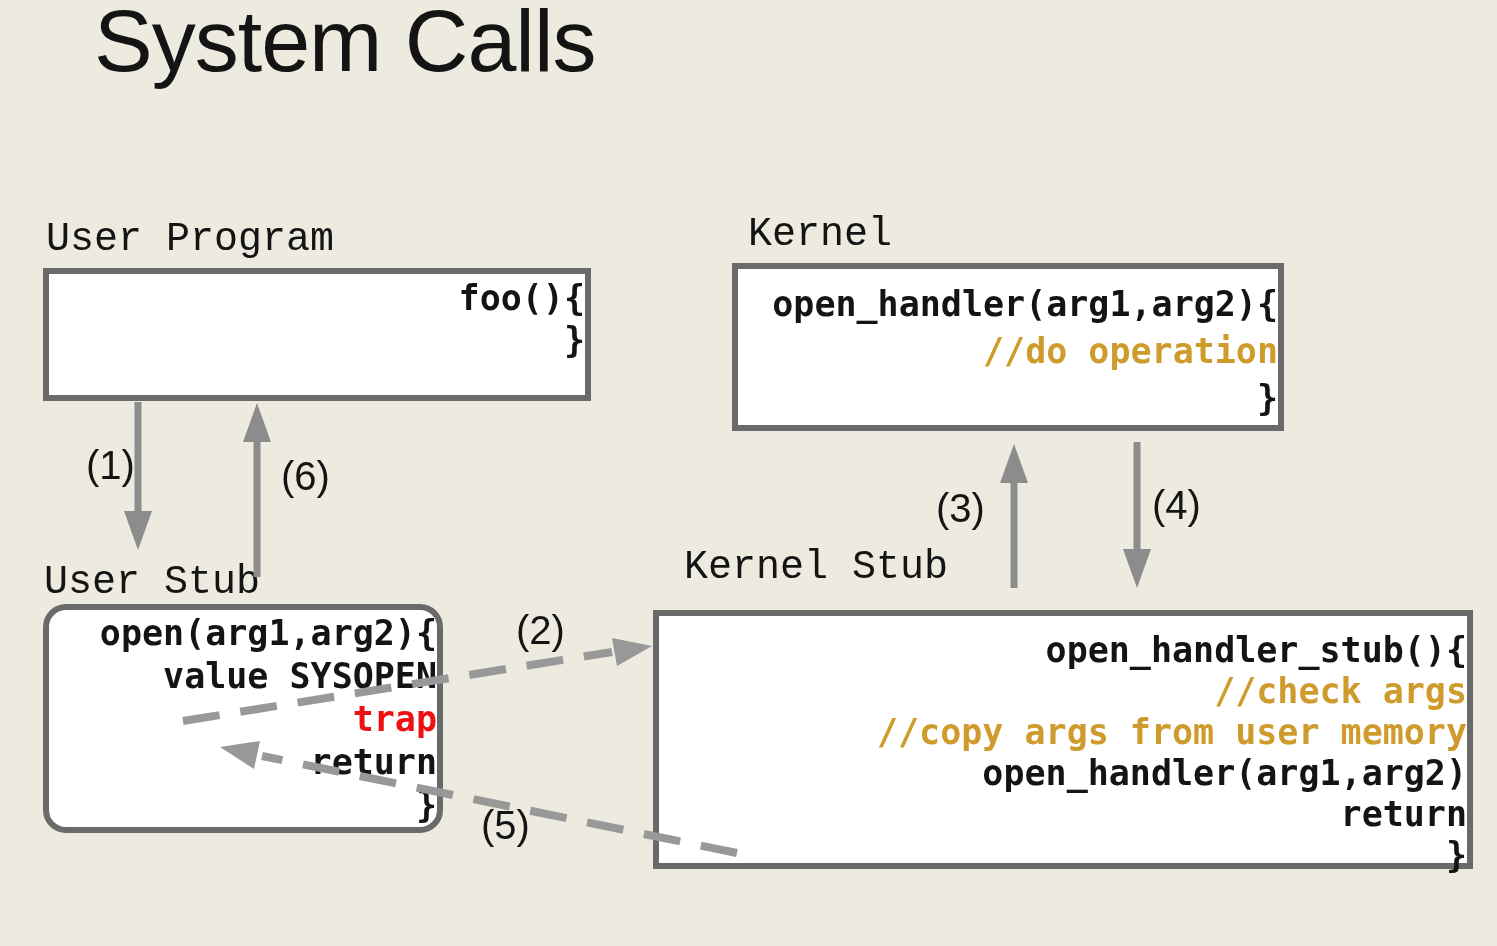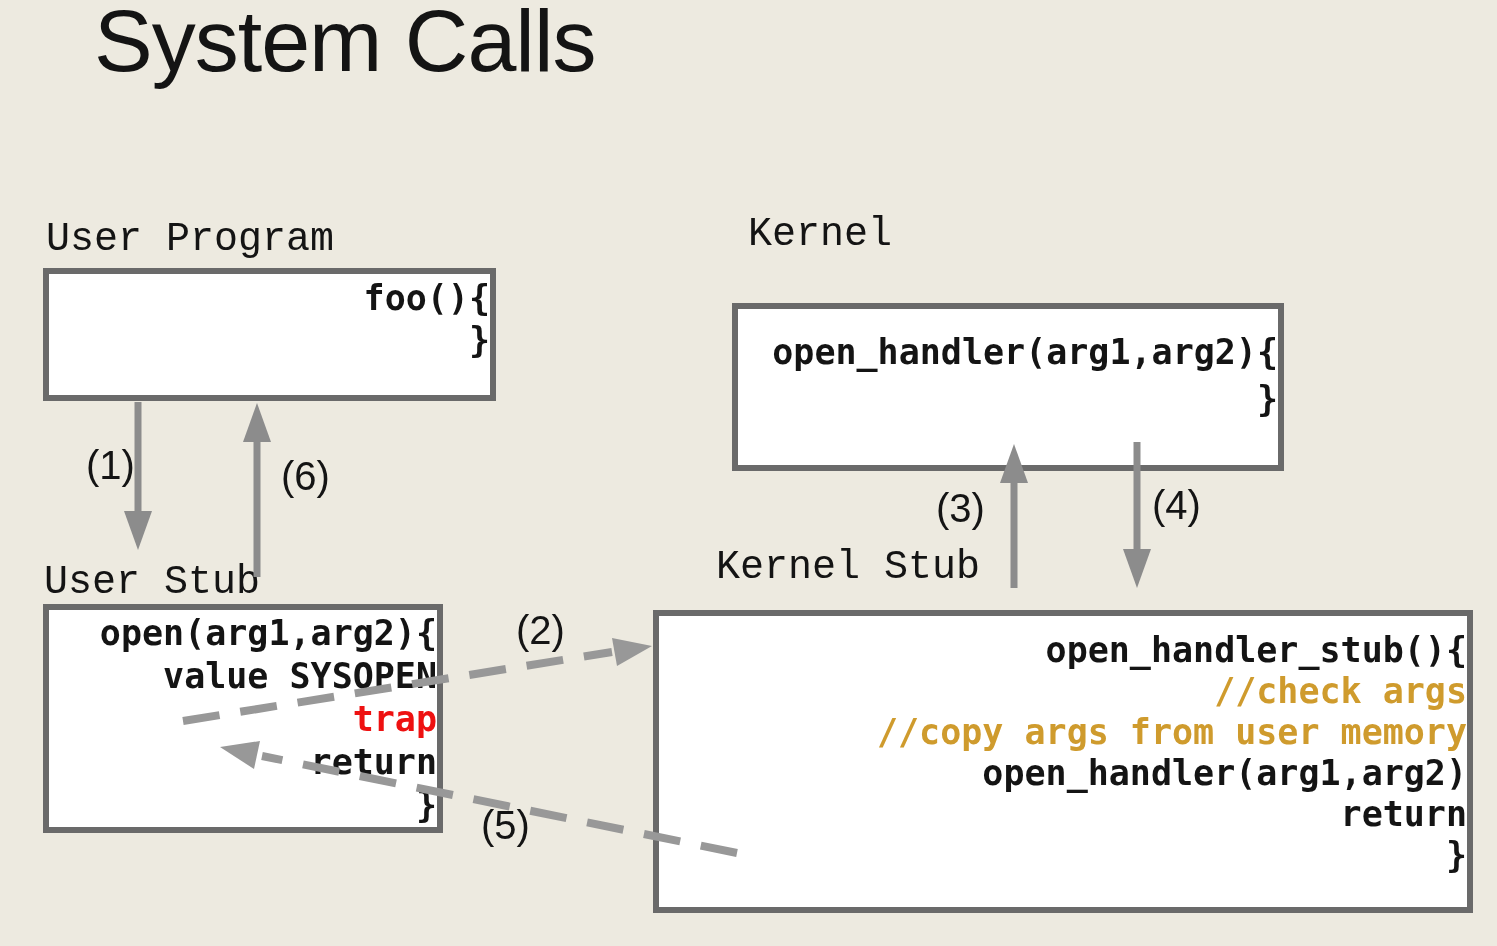--- a/index.html
+++ b/index.html
@@ -33,27 +33,27 @@
   .code-box .ln{
     font-family:"DejaVu Sans Mono","Liberation Mono",monospace;
     font-weight:bold;
     font-size:35px;
     color:var(--code-text,#141414);
     white-space:pre;
   }
   .ln.c{color:var(--comment-text,#cf9b2d);}
   .ln.r{color:var(--trap-text,#ee1111);}
 
-  #box-user-program{left:43px;top:268px;width:453px;height:133px;padding:3px 0 0 8px;}
+  #box-user-program{left:43px;top:268px;width:548px;height:133px;padding:3px 0 0 8px;}
   #box-user-program .ln{line-height:42px;}
-  #box-kernel{left:732px;top:263px;width:552px;height:168px;padding:20px 0 0 14px;margin-top:40px;}
+  #box-kernel{left:732px;top:263px;width:552px;height:168px;padding:12px 0 0 14px;}
   #box-kernel .ln{line-height:47px;}
-  #box-user-stub{left:43px;top:604px;width:400px;height:229px;padding:2px 0 0 6px;}
+  #box-user-stub{left:43px;top:604px;width:400px;height:229px;padding:2px 0 0 6px;border-radius:23px;}
   #box-user-stub .ln{line-height:43px;}
-  #box-kernel-stub{left:653px;top:610px;width:820px;height:303px;padding:14px 0 0 20px;}
+  #box-kernel-stub{left:653px;top:610px;width:820px;height:259px;padding:14px 0 0 20px;}
   #box-kernel-stub .ln{line-height:41px;}
 
   .arrow-num{
     position:absolute;
     font-family:"Liberation Sans",sans-serif;
     font-size:40px;line-height:1;
     color:var(--label-text,#141414);
     white-space:nowrap;
   }
   svg.overlay{
@@ -68,29 +68,30 @@
 </head>
 <body>
 
 <div class="slide">
 
   <div class="title">System Calls</div>
 
   <div class="box-label" style="left:46px;top:220px">User Program</div>
   <div class="box-label" style="left:748px;top:215px">Kernel</div>
   <div class="box-label" style="left:44px;top:563px">User Stub</div>
-  <div class="box-label" style="left:716px;top:548px">Kernel Stub</div>
+  <div class="box-label" style="left:684px;top:548px">Kernel Stub</div>
 
   <div class="code-box" id="box-user-program">
     <div class="ln">foo(){</div>
     <div class="ln">}</div>
   </div>
 
   <div class="code-box" id="box-kernel">
     <div class="ln">open_handler(arg1,arg2){</div>
+    <div class="ln c">  //do operation</div>
     <div class="ln">}</div>
   </div>
 
   <div class="code-box" id="box-user-stub">
     <div class="ln">open(arg1,arg2){</div>
     <div class="ln">   value SYSOPEN</div>
     <div class="ln r">   trap</div>
     <div class="ln">   return</div>
     <div class="ln">}</div>
   </div>

